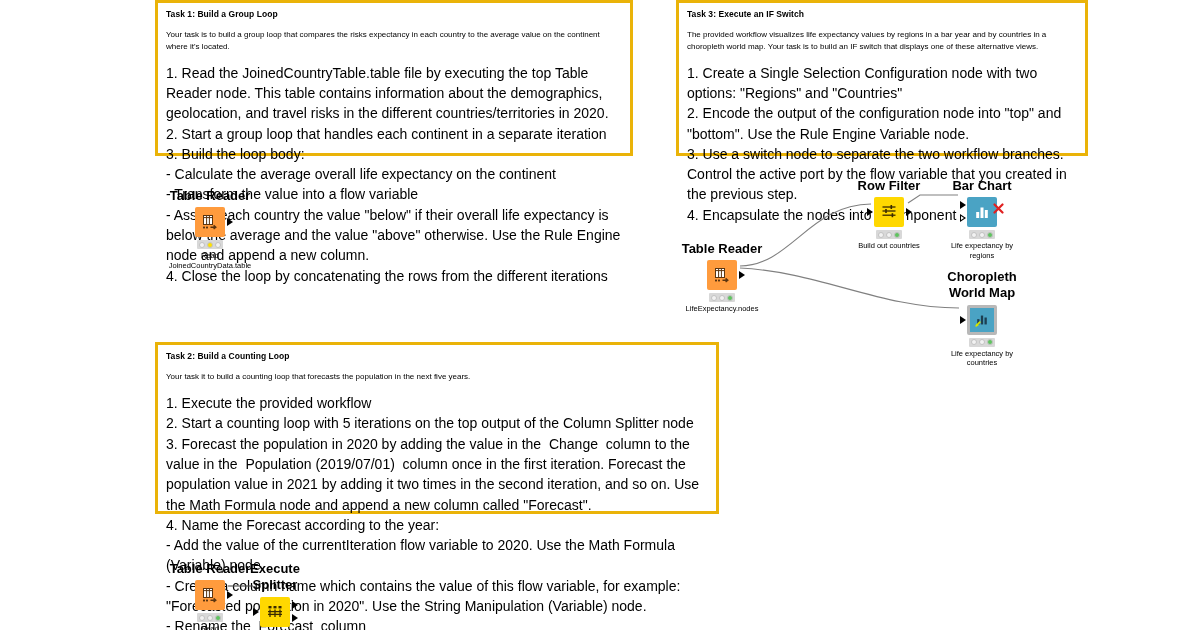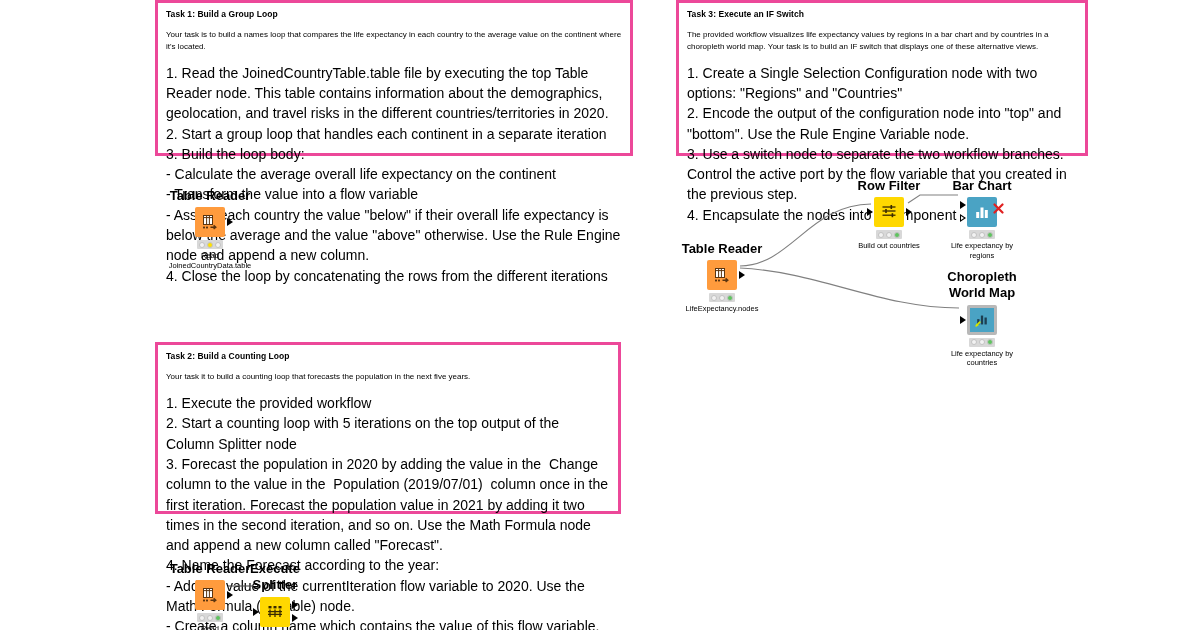--- a/index.html
+++ b/index.html
@@ -13,21 +13,21 @@
     position: relative;
     overflow: hidden;
     font-family: "Liberation Sans", sans-serif;
     color: #000000;
   }
 
   
   .task-box {
     position: absolute;
     box-sizing: border-box;
-    border: 3px solid #ec4899;
+    border: 3px solid #eab308;
     background: #ffffff;
     padding: 6px 8px 6px 8px;
   }
   .task-title {
     font-size: 8.5px;
     font-weight: bold;
     line-height: 1.35;
     margin: 0 0 9px 0;
     letter-spacing: 0.05px;
   }
@@ -38,21 +38,21 @@
   }
   .task-steps {
     font-size: 14px;
     line-height: 1.45;
     margin: 0;
     white-space: pre-wrap;
   }
 
   #task1 { left: 155px; top: 0px;   width: 478px; height: 156px; }
   #task3 { left: 676px; top: 0px;   width: 412px; height: 156px; }
-  #task2 { left: 155px; top: 342px; width: 466px; height: 172px; }
+  #task2 { left: 155px; top: 342px; width: 564px; height: 172px; }
 
   
   .wf-node {
     position: absolute;
     width: 86px;
     text-align: center;
   }
   .node-title {
     font-size: 13px;
     font-weight: bold;
@@ -166,33 +166,33 @@
     top: 6px;
     width: 11px;
     height: 11px;
   }
 </style>
 </head>
 <body>
 
 <div class="task-box" id="task1">
   <div class="task-title">Task 1: Build a Group Loop</div>
-  <div class="task-intro">Your task is to build a names loop that compares the life expectancy in each country to the average value on the continent where it's located.</div>
+  <div class="task-intro">Your task is to build a group loop that compares the risks expectancy in each country to the average value on the continent where it's located.</div>
   <div class="task-steps">1. Read the JoinedCountryTable.table file by executing the top Table Reader node. This table contains information about the demographics, geolocation, and travel risks in the different countries/territories in 2020.
 2. Start a group loop that handles each continent in a separate iteration
 3. Build the loop body:
 - Calculate the average overall life expectancy on the continent
 - Transform the value into a flow variable
 - Assign each country the value "below" if their overall life expectancy is below the average and the value "above" otherwise. Use the Rule Engine node and append a new column.
 4. Close the loop by concatenating the rows from the different iterations</div>
 </div>
 
 <div class="task-box" id="task3">
   <div class="task-title">Task 3: Execute an IF Switch</div>
-  <div class="task-intro">The provided workflow visualizes life expectancy values by regions in a bar chart and by countries in a choropleth world map. Your task is to build an IF switch that displays one of these alternative views.</div>
+  <div class="task-intro">The provided workflow visualizes life expectancy values by regions in a bar year and by countries in a choropleth world map. Your task is to build an IF switch that displays one of these alternative views.</div>
   <div class="task-steps">1. Create a Single Selection Configuration node with two options: "Regions" and "Countries"
 2. Encode the output of the configuration node into "top" and "bottom". Use the Rule Engine Variable node.
 3. Use a switch node to separate the two workflow branches. Control the active port by the flow variable that you created in the previous step.
 4. Encapsulate the nodes into a component</div>
 </div>
 
 <div class="task-box" id="task2">
   <div class="task-title">Task 2: Build a Counting Loop</div>
   <div class="task-intro">Your task it to build a counting loop that forecasts the population in the next five years.</div>
   <div class="task-steps">1. Execute the provided workflow

